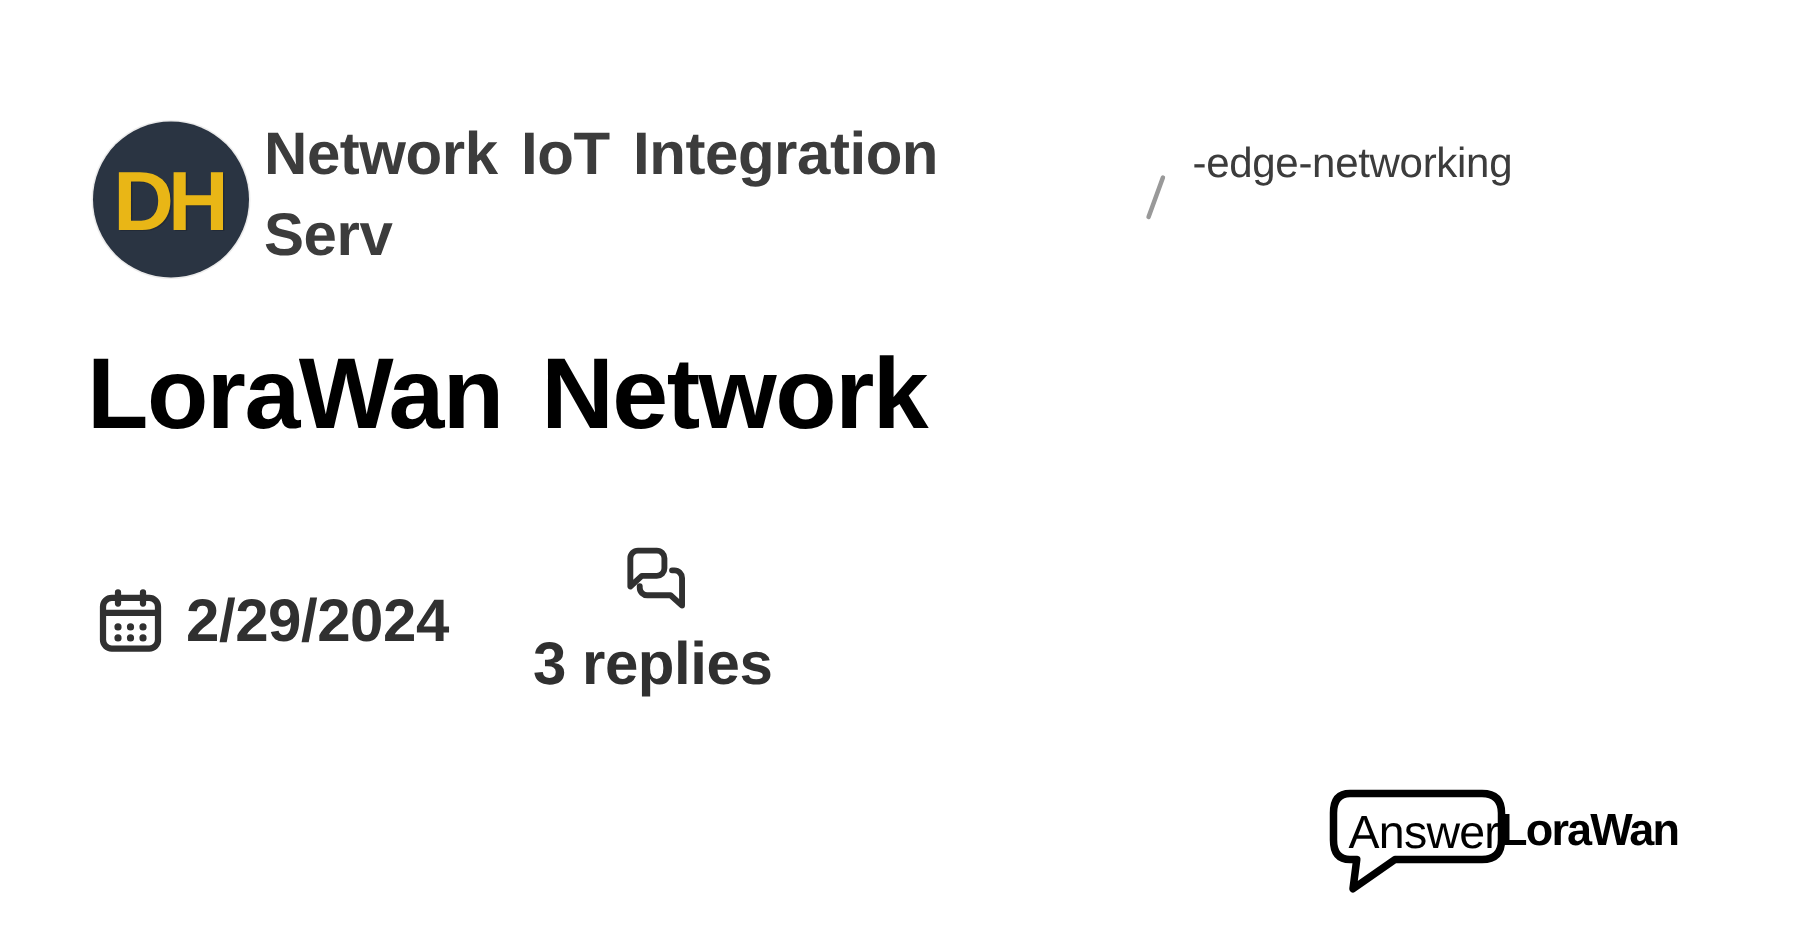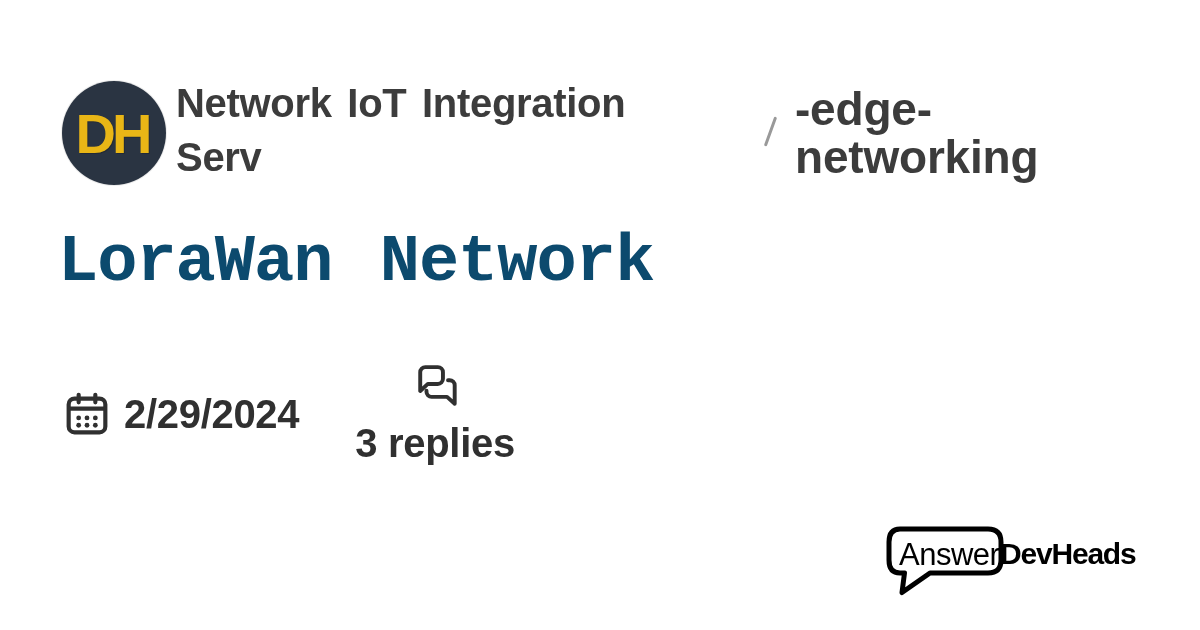--- a/index.html
+++ b/index.html
@@ -33,30 +33,30 @@
   }
 
   
   .channel-slash {
     position: absolute; left: 769px; top: 116px;
     width: 3px; height: 31px; background: #999999; border-radius: 2px;
     transform: rotate(20deg);
   }
   .channel-name {
     position: absolute; left: 795px; top: 85px; width: 272px;
-    font-size: 46px; line-height: 48px; font-weight: 700;
+    font-size: 28px; line-height: 48px; font-weight: 400;
     color: #3c3c3c; letter-spacing: -0.2px;
     overflow-wrap: break-word;
   }
 
   
   .thread-title {
     position: absolute; left: 58px; top: 224px;
-    font-size: 67px; font-weight: 700; color: #0c4a6e;
-    letter-spacing: -1px; word-spacing: 0.12em; white-space: pre; font-family: Liberation Mono, monospace;
+    font-size: 67px; font-weight: 700; color: #000000;
+    letter-spacing: -1px; word-spacing: 0.12em; white-space: pre;
   }
 
   
   .meta-row {
     position: absolute; left: 62px; top: 362px;
     display: flex; align-items: center;
   }
   .meta-item {
     display: flex; align-items: center; gap: 12px;
     color: #303030; font-size: 40px; font-weight: 700;
@@ -118,16 +118,16 @@
       </svg>
       <span>3 replies</span>
     </div>
   </div>
 
   <div class="ao-logo">
     <svg class="ao-bubble-svg" viewBox="0 0 118 70">
       <path d="M14 3 H102 Q115 3 115 16 V34 Q115 47 102 47 H44 L16 66.5 L18.5 47 H14 Q3 47 3 34 V16 Q3 3 14 3 Z" fill="#ffffff" stroke="#000000" stroke-width="5" stroke-linejoin="round"></path>
     </svg>
     <span class="ao-regular">Answer</span>
-    <span class="ao-bold">DevHeads</span>
+    <span class="ao-bold">LoraWan</span>
   </div>
 
 </div>
 
 </body></html>

